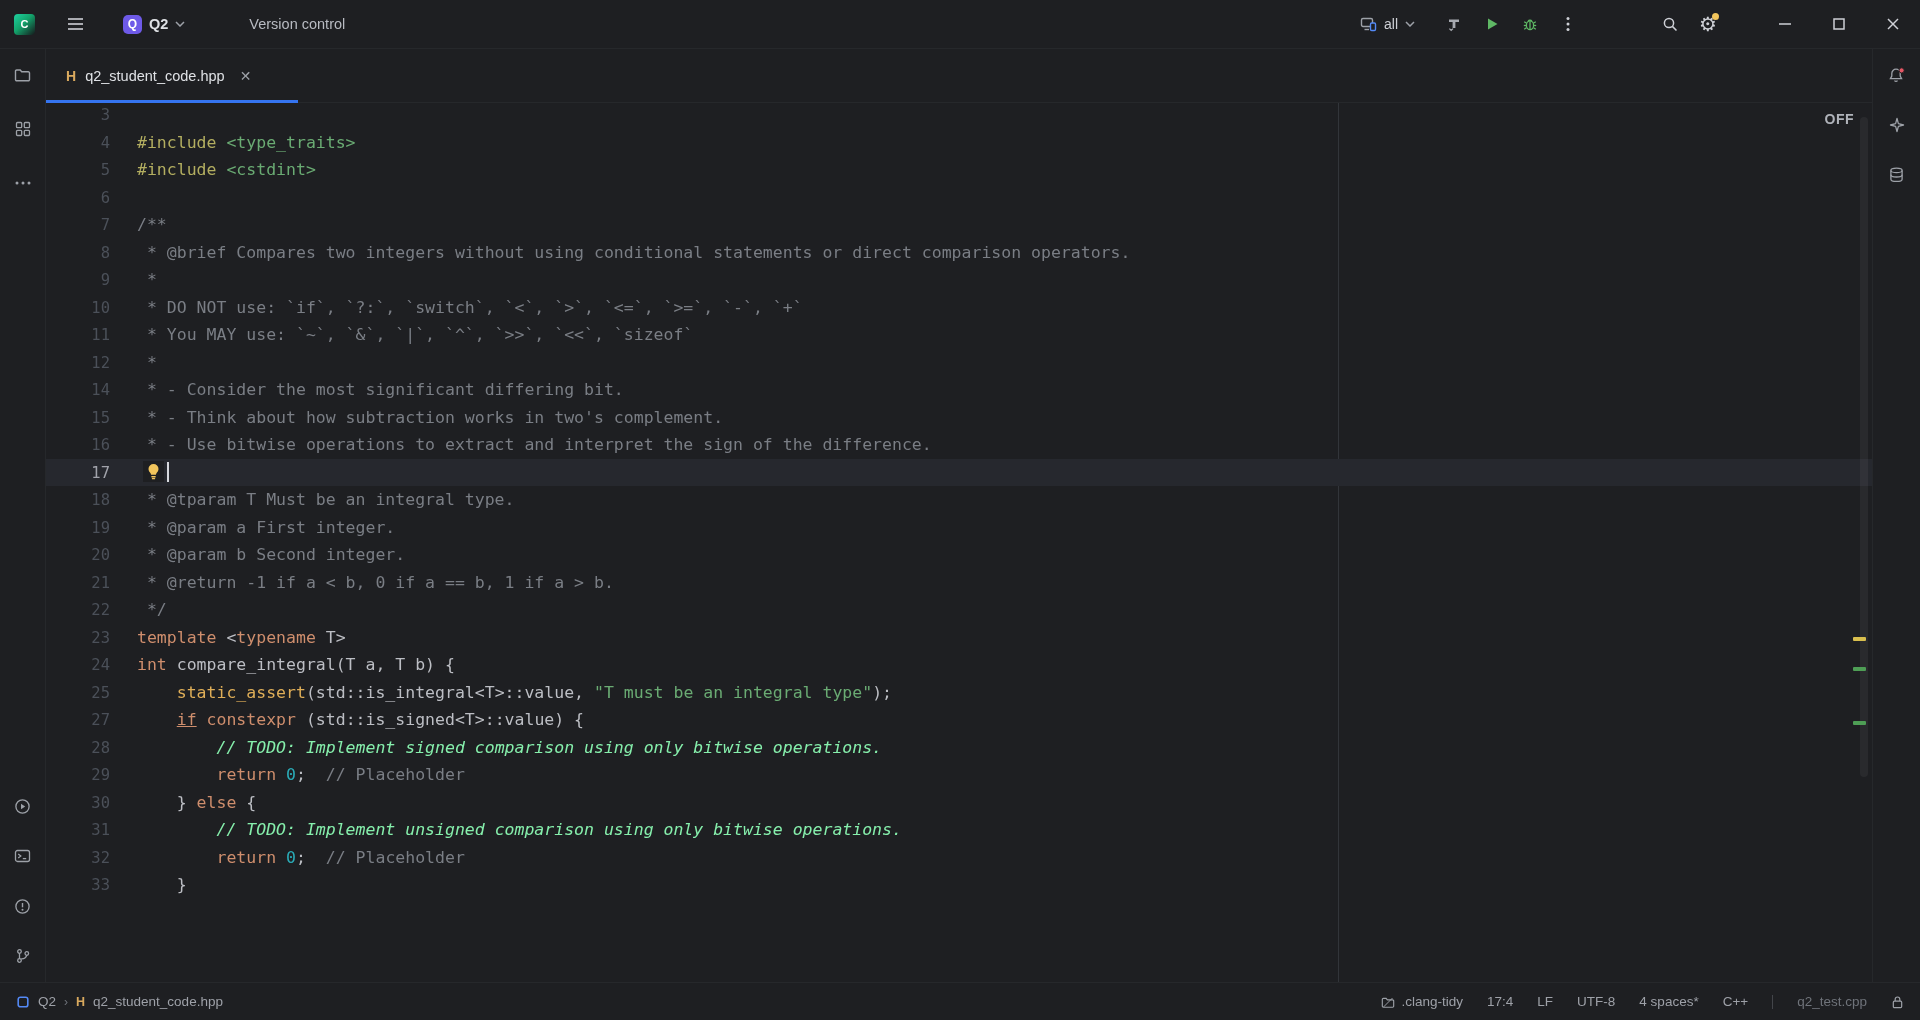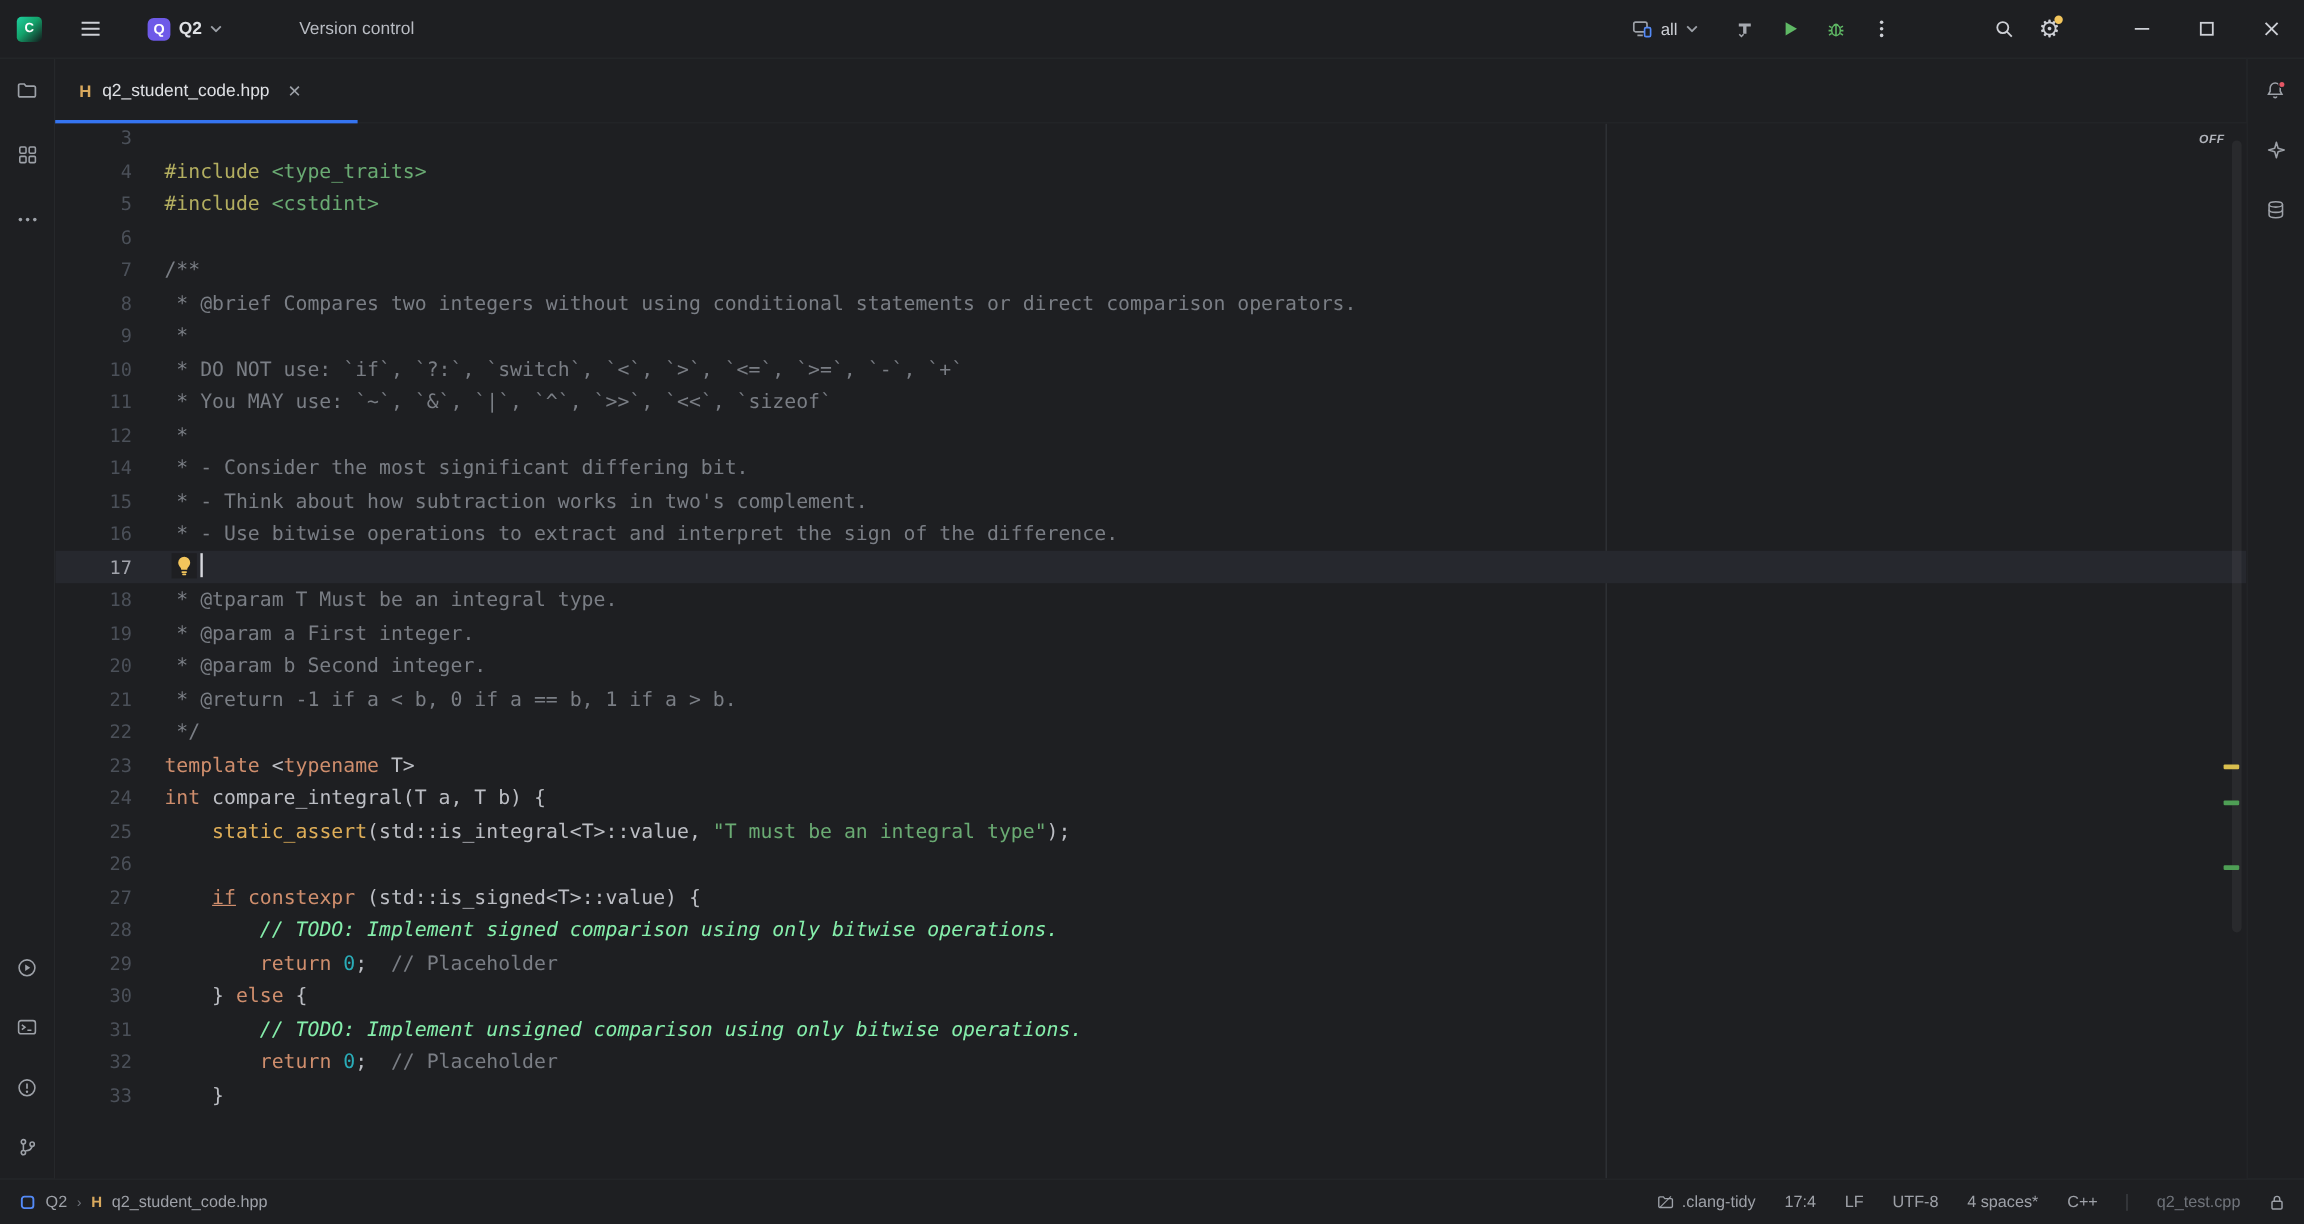--- a/index.html
+++ b/index.html
@@ -58,34 +58,34 @@
   .kw   { color:#cf8e6d; }
   .kwu  { color:#cf8e6d; text-decoration:underline; }
   .dir  { color:#b3ae60; }
   .str  { color:#6aab73; }
   .num  { color:#2aacb8; }
   .todo { color:#86efac; font-style:italic; }
   .fn   { color:#dfae58; }
   .caret { display:inline-block; width:2px; height:20px; background:#d6d8dd; vertical-align:middle; margin-top:-3px; }
 
   .wrap-guide { position:absolute; top:0; bottom:0; left:1292px; width:1px; background:#32353a; }
-  .hints-badge { position:absolute; top:8px; right:18px; font-size:10px; font-weight:600; color:#b0b3ba; letter-spacing:.5px;font-style:italic; }
+  .hints-badge { position:absolute; top:8px; right:18px; font-size:14px; font-weight:600; color:#b0b3ba; letter-spacing:.5px; }
   .bulb-box { position:absolute; left:97px; top:358px; width:21px; height:21px; background:#1e1f22; display:flex; align-items:center; justify-content:center; z-index:3; }
   .vscroll { position:absolute; right:4px; top:14px; width:8px; height:660px; border-radius:4px; background:rgba(255,255,255,0.05); }
   .stripe-mark { position:absolute; right:6px; width:13px; height:4px; border-radius:1px; }
   .mark-y { top:534px; background:#d9bf4e; }
   .mark-g1 { top:564px; background:#4e9e55; }
   .mark-g2 { top:618px; background:#4e9e55; }
 
   
   .statusbar { height:38px; flex:0 0 38px; border-top:1px solid #26282b; display:flex; align-items:center; padding:0 16px; font-size:13.5px; color:#9ea1a8; }
   .crumbs { display:flex; align-items:center; gap:8px; }
   .crumb-sep { color:#6f737a; font-size:12px; }
   .sb-right { margin-left:auto; display:flex; align-items:center; gap:24px; }
-  .sb-item { display:flex; align-items:center; gap:7px; color:#9ea1a8; background:none; border:none; font-size:13.5px; }
+  .sb-item { display:flex; align-items:flex-end; gap:7px; color:#9ea1a8; background:none; border:none; font-size:13.5px; }
   .sb-dim { color:#6f737a; }
   .sb-div { width:1px; height:14px; background:#43454a; }
 
   svg { display:block; }
 </style>
 </head>
 <body>
 
 <div class="app">
 
@@ -283,21 +283,20 @@
             <div class="row"><span class="ln">16</span><span class="code"><span class="com"> * - Use bitwise operations to extract and interpret the sign of the difference.</span></span></div>
             <div class="row current"><span class="ln">17</span><span class="code"><span class="com"> * </span><span class="caret"></span></span></div>
             <div class="row"><span class="ln">18</span><span class="code"><span class="com"> * @tparam T Must be an integral type.</span></span></div>
             <div class="row"><span class="ln">19</span><span class="code"><span class="com"> * @param a First integer.</span></span></div>
             <div class="row"><span class="ln">20</span><span class="code"><span class="com"> * @param b Second integer.</span></span></div>
             <div class="row"><span class="ln">21</span><span class="code"><span class="com"> * @return -1 if a &lt; b, 0 if a == b, 1 if a &gt; b.</span></span></div>
             <div class="row"><span class="ln">22</span><span class="code"><span class="com"> */</span></span></div>
             <div class="row"><span class="ln">23</span><span class="code"><span class="kw">template </span><span class="txt">&lt;</span><span class="kw">typename</span><span class="txt"> T&gt;</span></span></div>
             <div class="row"><span class="ln">24</span><span class="code"><span class="kw">int</span><span class="txt"> compare_integral(T a, T b) {</span></span></div>
             <div class="row"><span class="ln">25</span><span class="code"><span class="txt">    </span><span class="fn">static_assert</span><span class="txt">(std::is_integral&lt;T&gt;::value, </span><span class="str">"T must be an integral type"</span><span class="txt">);</span></span></div>
-            <div class="row"><span class="ln">26</span><span class="code"></span></div>
             <div class="row"><span class="ln">27</span><span class="code"><span class="txt">    </span><span class="kwu">if</span><span class="txt"> </span><span class="kw">constexpr</span><span class="txt"> (std::is_signed&lt;T&gt;::value) {</span></span></div>
             <div class="row"><span class="ln">28</span><span class="code"><span class="txt">        </span><span class="todo">// TODO: Implement signed comparison using only bitwise operations.</span></span></div>
             <div class="row"><span class="ln">29</span><span class="code"><span class="txt">        </span><span class="kw">return</span><span class="txt"> </span><span class="num">0</span><span class="txt">;  </span><span class="com">// Placeholder</span></span></div>
             <div class="row"><span class="ln">30</span><span class="code"><span class="txt">    } </span><span class="kw">else</span><span class="txt"> {</span></span></div>
             <div class="row"><span class="ln">31</span><span class="code"><span class="txt">        </span><span class="todo">// TODO: Implement unsigned comparison using only bitwise operations.</span></span></div>
             <div class="row"><span class="ln">32</span><span class="code"><span class="txt">        </span><span class="kw">return</span><span class="txt"> </span><span class="num">0</span><span class="txt">;  </span><span class="com">// Placeholder</span></span></div>
             <div class="row"><span class="ln">33</span><span class="code"><span class="txt">    }</span></span></div>
           </div>
         <div class="bulb-box">
           <svg width="15" height="17" viewBox="0 0 15 17">

